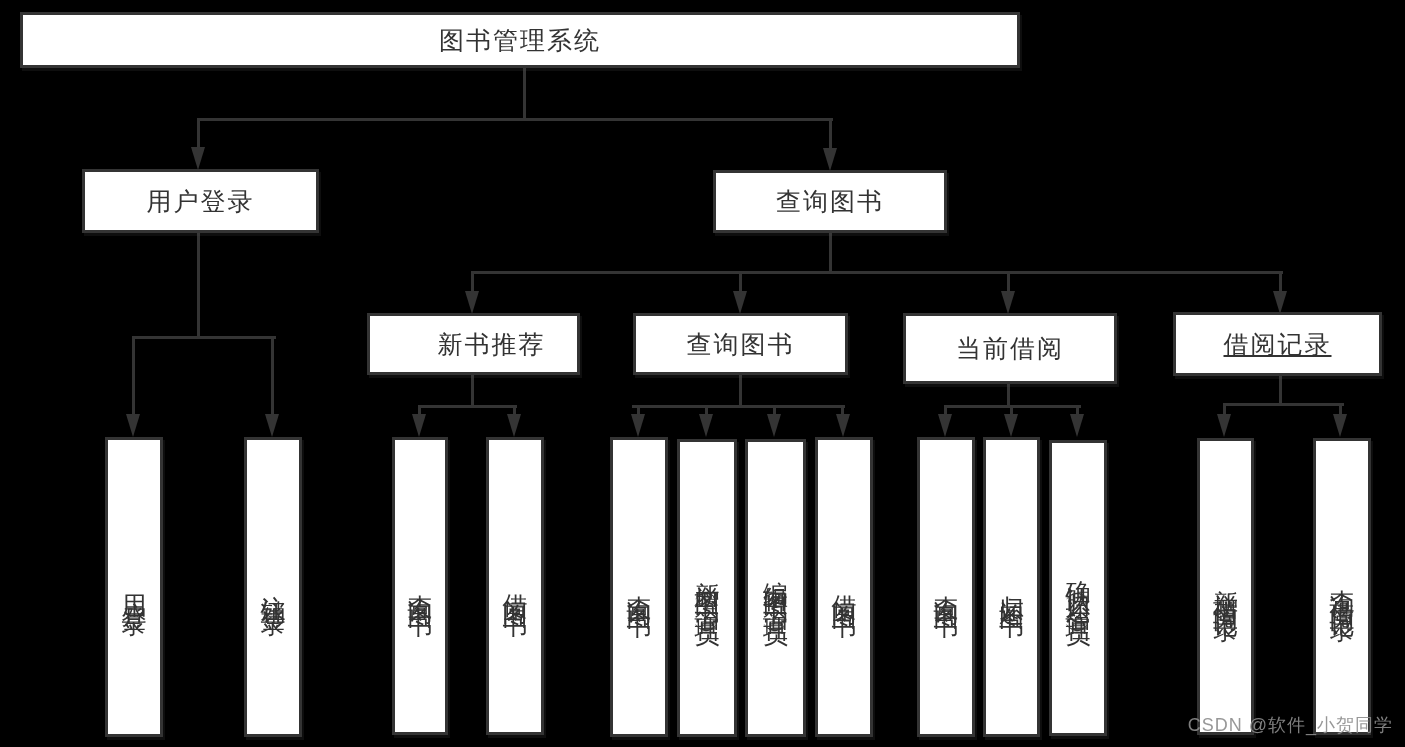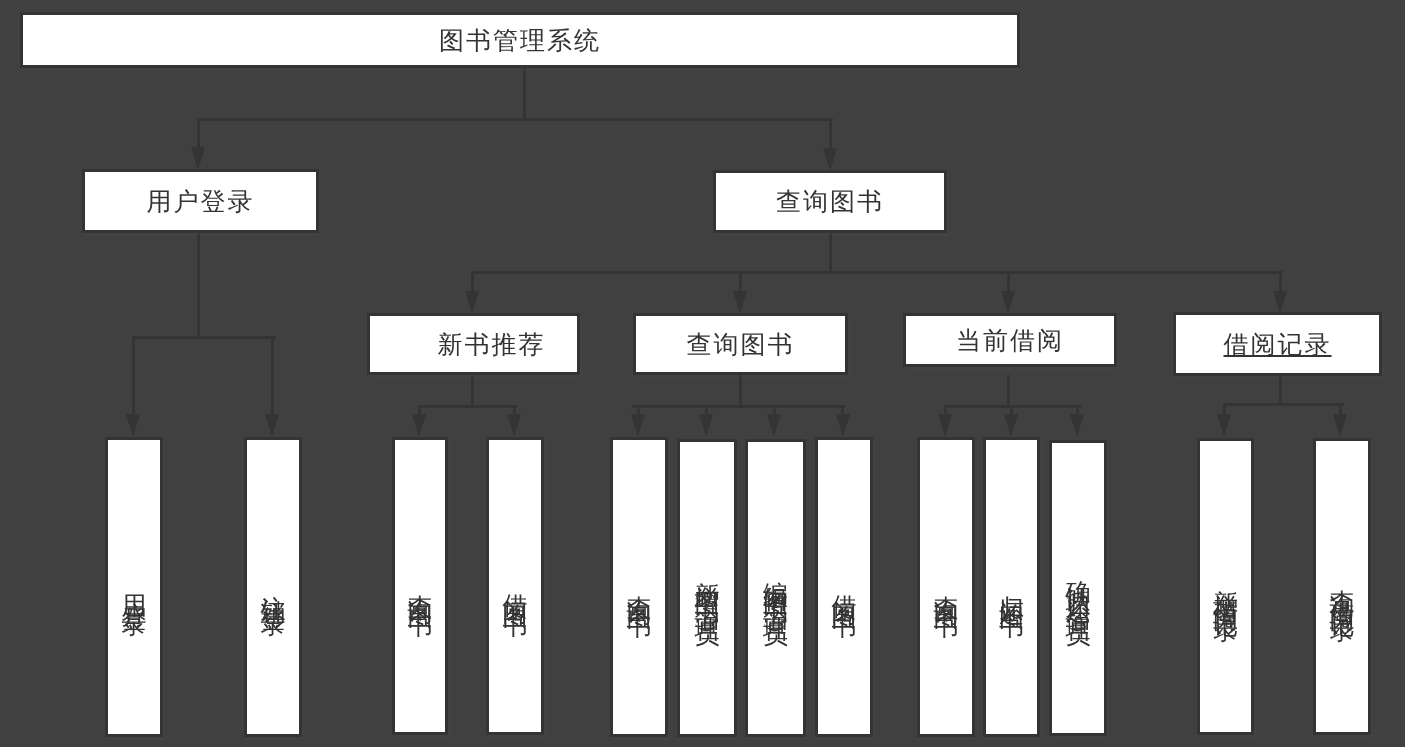--- a/index.html
+++ b/index.html
@@ -1,17 +1,17 @@
 <!DOCTYPE html>
 <html><head>
 <meta charset="utf-8">
 <style>
   html,body{margin:0;padding:0;background:#ffffff;}
   .stage{
-    position:relative;width:1405px;height:747px;background:#404040;overflow:hidden;
+    position:relative;width:1405px;height:747px;background:#000000;overflow:hidden;
     font-family:"Liberation Sans","DejaVu Sans",sans-serif;color:#333333;
   }
   .box{
     position:absolute;background:#ffffff;border:3px solid #343434;box-sizing:border-box;
     display:flex;align-items:center;justify-content:center;
     box-shadow:2px 3px 0 rgba(80,80,80,0.18);z-index:2;
   }
   .hbox span{font-size:25px;letter-spacing:2px;white-space:nowrap;}
   .vbox span{
     writing-mode:vertical-rl;text-orientation:mixed;
@@ -102,21 +102,21 @@
   <div class="box hbox" style="left:713px;top:170px;width:234px;height:63px;">
     <span>查询图书</span>
   </div>
 
   <div class="box hbox" style="left:367px;top:313px;width:213px;height:62px;padding-left:36px;">
     <span>新书推荐</span>
   </div>
   <div class="box hbox" style="left:633px;top:313px;width:215px;height:62px;">
     <span>查询图书</span>
   </div>
-  <div class="box hbox" style="left:903px;top:313px;width:214px;height:54px;align-items:center;">
+  <div class="box hbox" style="left:903px;top:313px;width:214px;height:71px;align-items:center;">
     <span>当前借阅</span>
   </div>
   <div class="box hbox" style="left:1173px;top:312px;width:209px;height:64px;text-decoration:underline;">
     <span>借阅记录</span>
   </div>
 
   <div class="box vbox" style="left:105px;top:437px;width:58px;height:300px;">
     <span>用户登录</span>
   </div>
   <div class="box vbox" style="left:244px;top:437px;width:58px;height:300px;">
@@ -153,13 +153,14 @@
     <span>确认归还（管理员）</span>
   </div>
 
   <div class="box vbox" style="left:1197px;top:438px;width:57px;height:297px;">
     <span>新增借阅记录</span>
   </div>
   <div class="box vbox" style="left:1313px;top:438px;width:58px;height:297px;">
     <span>查询借阅记录</span>
   </div>
 
+  <div class="watermark">CSDN @软件_小贺同学</div>
 </div>
 
 </body></html>

